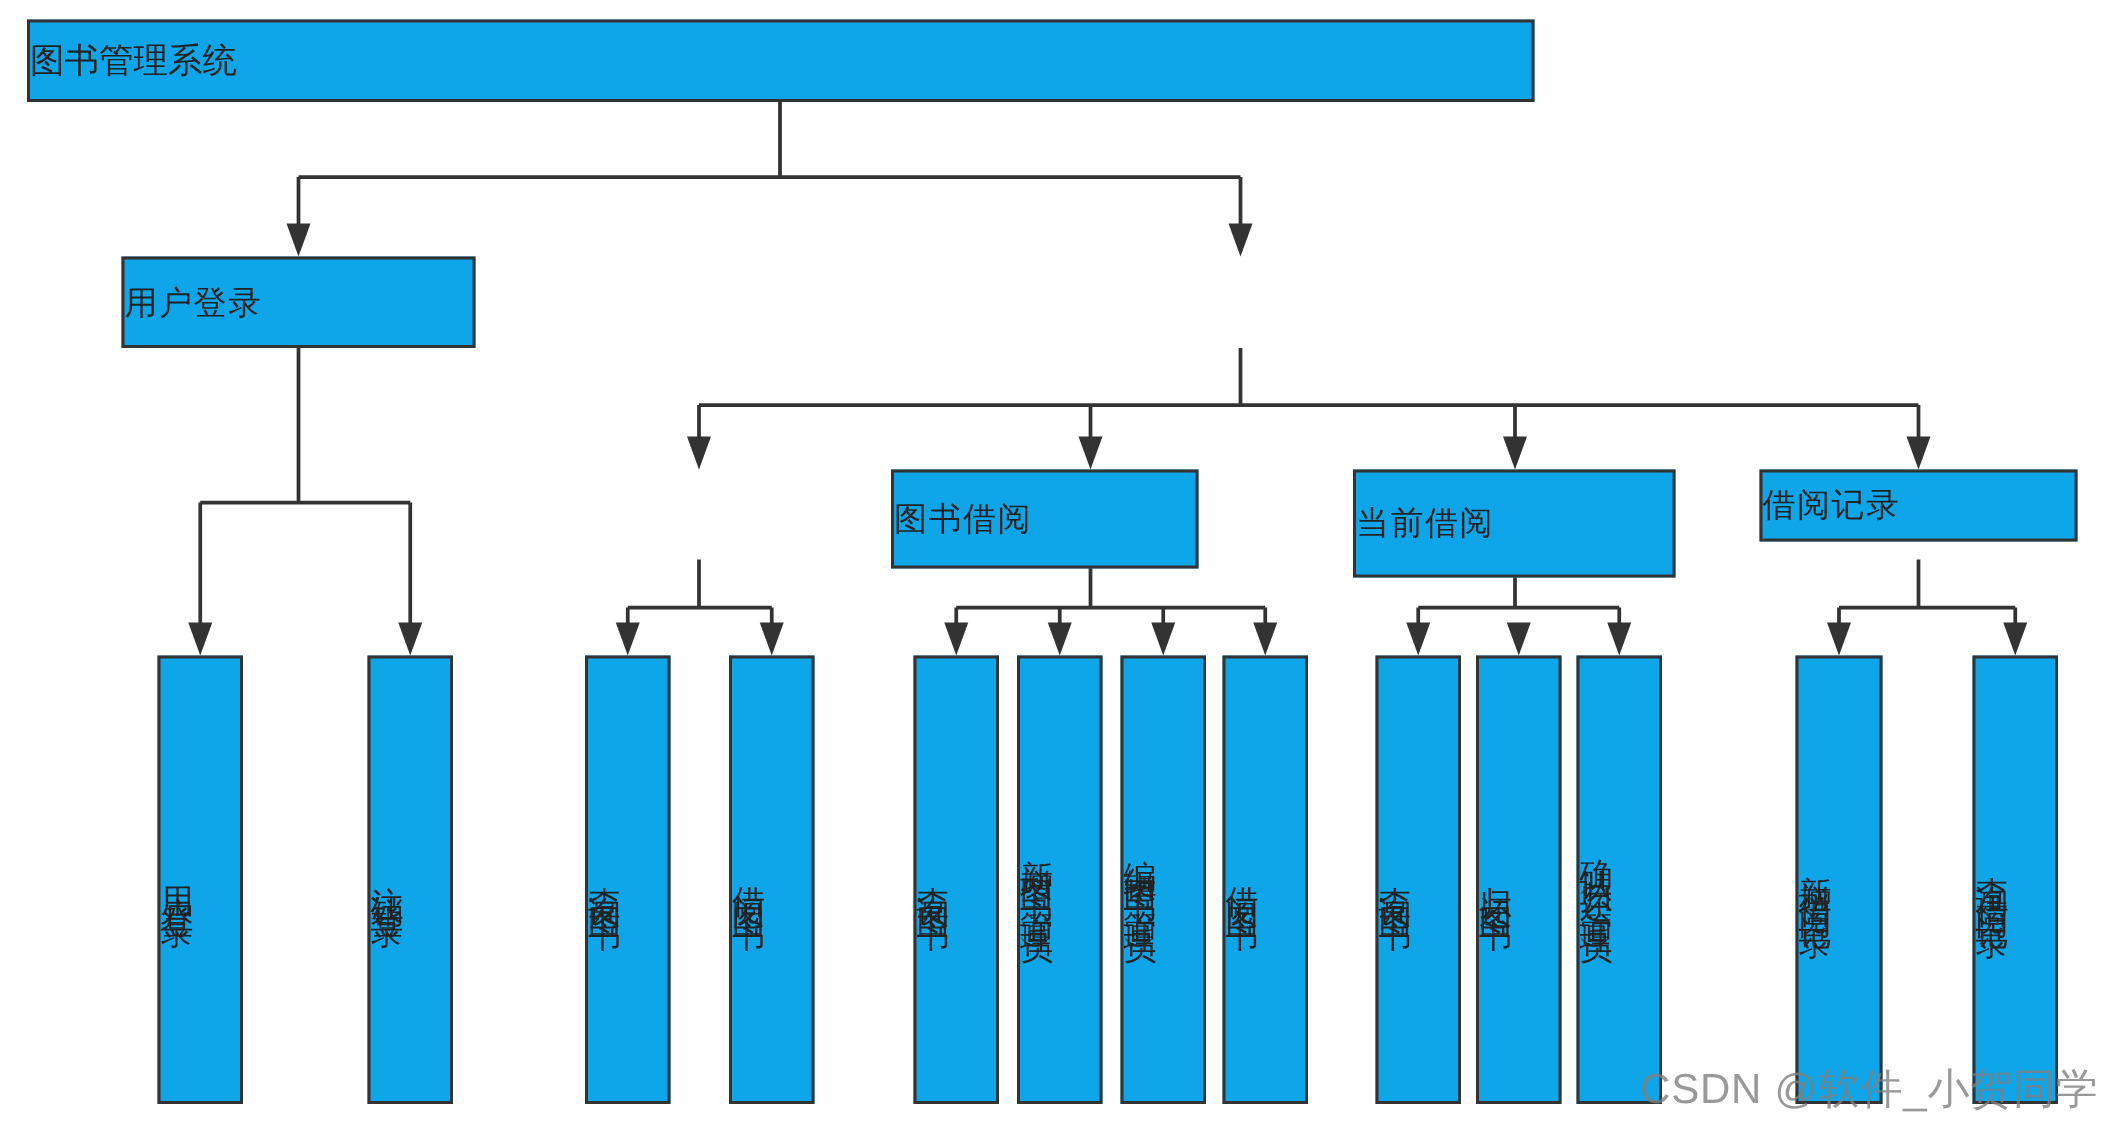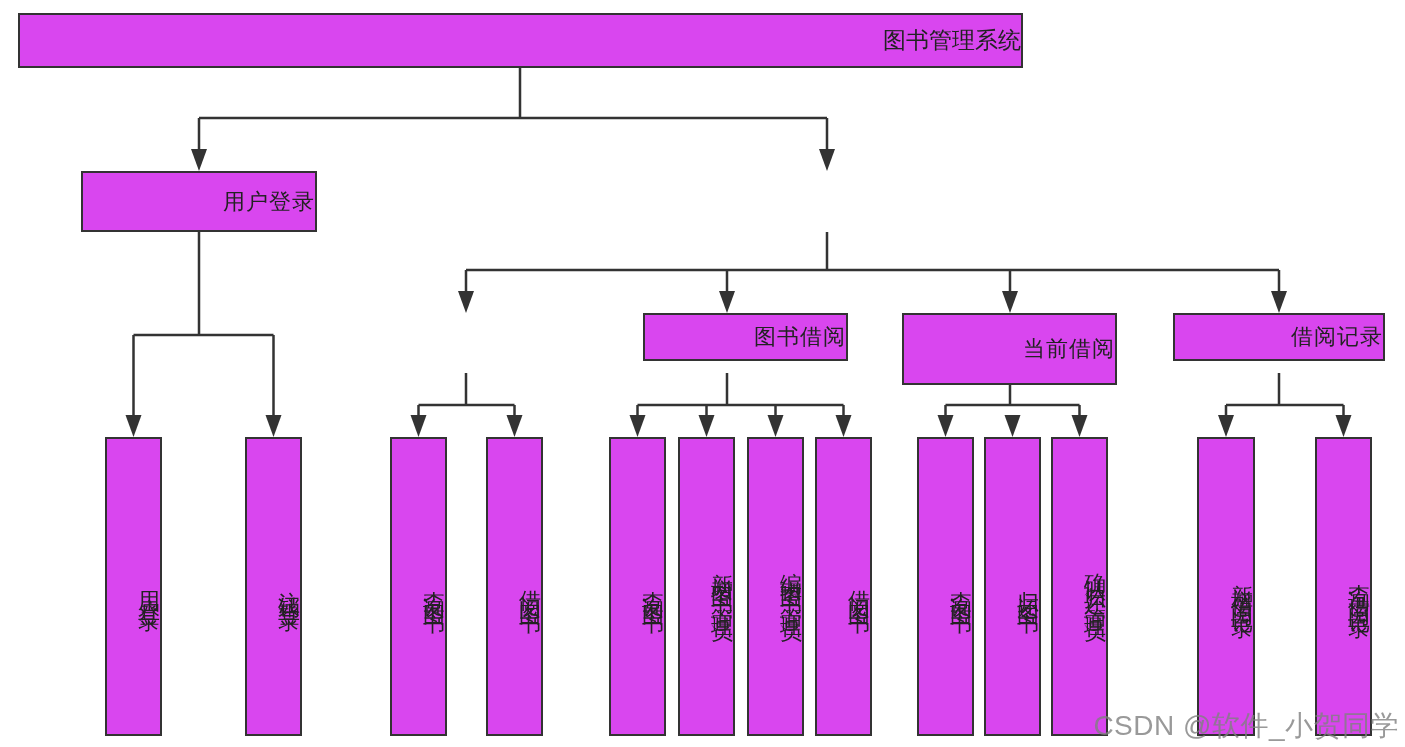--- a/index.html
+++ b/index.html
@@ -18,24 +18,24 @@
   #connector-svg {
     position: absolute;
     left: 0; top: 0;
     width: 1405px;
     height: 747px;
   }
   .node {
     position: absolute;
     box-sizing: border-box;
     border: 2.5px solid #333333;
-    background: #d946ef;
+    background: #0ea5e9;
     display: flex;
     align-items: center;
-    justify-content: flex-end;
+    justify-content: flex-start;
     color: #222222;
   }
   .h-node { font-size: 22px; letter-spacing: 1px; }
   .root-node { font-size: 23px; }
   .leaf-node {
     width: 57px;
     top: 437px;
     height: 299px;
   }
   .leaf-node .vtext {
@@ -114,21 +114,21 @@
   </svg>
 
   <div class="node root-node" style="left:18px; top:13px; width:1005px; height:55px;">
     <span>图书管理系统</span>
   </div>
 
   <div class="node h-node" style="left:81px; top:171px; width:236px; height:61px;">
     <span>用户登录</span>
   </div>
 
-  <div class="node h-node" style="left:643px; top:313px; width:205px; height:48px;">
+  <div class="node h-node" style="left:594px; top:313px; width:205px; height:66px;">
     <span>图书借阅</span>
   </div>
   <div class="node h-node" style="left:902px; top:313px; width:215px; height:72px;">
     <span>当前借阅</span>
   </div>
   <div class="node h-node" style="left:1173px; top:313px; width:212px; height:48px;">
     <span>借阅记录</span>
   </div>
 
   <div class="node leaf-node" style="left:105px;">

